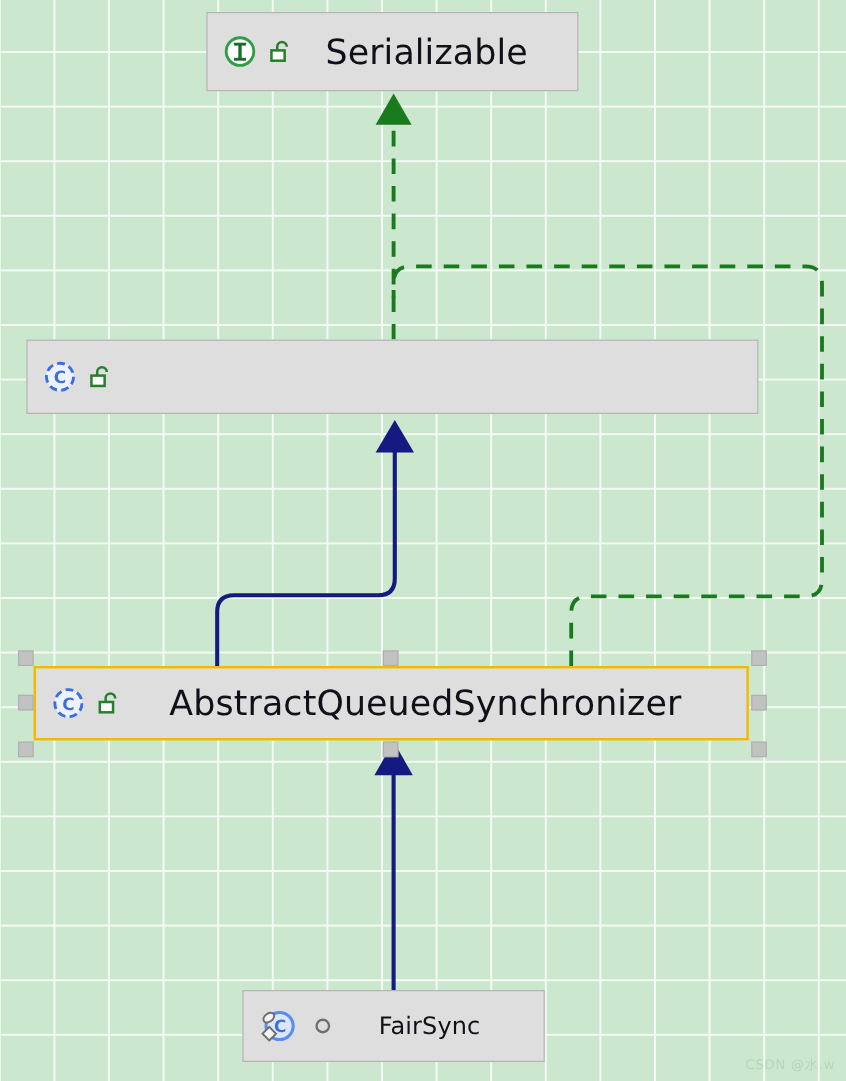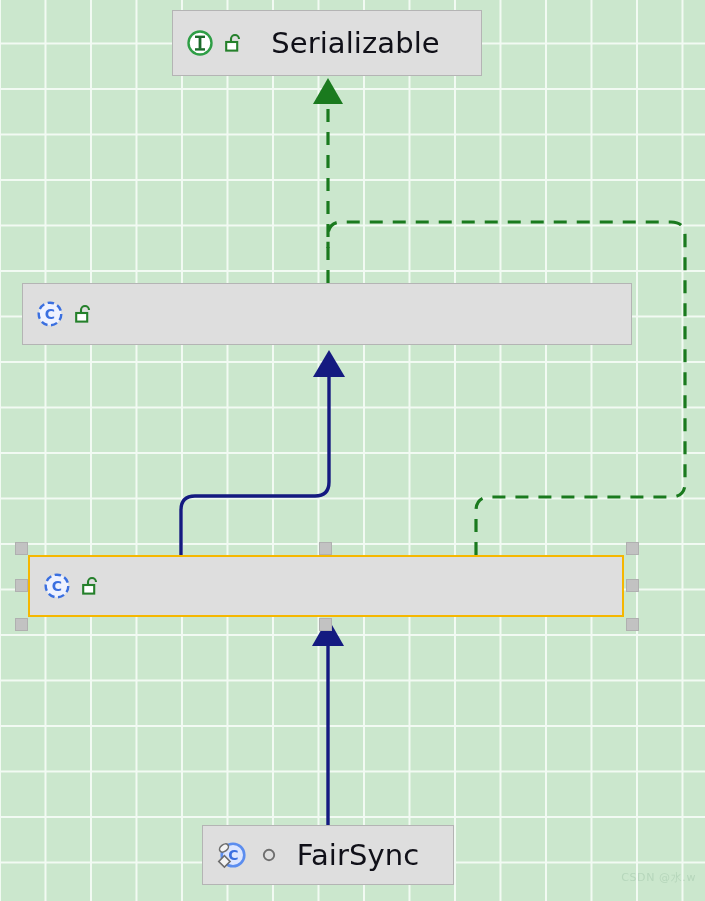--- a/index.html
+++ b/index.html
@@ -49,21 +49,21 @@
     flex: 1;
     text-align: center;
     font-size: 29px;
     color: #101018;
     letter-spacing: 0.1px;
     white-space: nowrap;
     padding-right: 14px;
     line-height: 1;
   }
   .node-title.small {
-    font-size: 29px;
+    font-size: 20px;
   }
   .icon-group {
     display: flex;
     align-items: center;
     gap: 9px;
     flex: 0 0 auto;
   }
 
   
   .handle {
@@ -73,21 +73,21 @@
     background: #c2c2c2;
     border: 1px solid #b0b0b0;
     box-sizing: border-box;
     z-index: 7;
   }
 
   
   #watermark {
     position: absolute;
     right: 9px;
-    bottom: 16px;
+    bottom: 6px;
     font-size: 11px;
     color: #b6d6bb;
     letter-spacing: 0.6px;
     font-family: "DejaVu Sans", sans-serif;
     z-index: 8;
     user-select: none;
   }
 </style>
 </head>
 <body>
@@ -151,20 +151,21 @@
     <span class="icon-group">
       <svg width="30" height="30" viewBox="0 0 30 30">
         <circle cx="15" cy="15" r="11.3" fill="#eef2ff" stroke="#3a6fe0" stroke-width="2.4" stroke-dasharray="6.5 3.6"></circle>
         <text x="15" y="20.4" font-family="DejaVu Sans, sans-serif" font-size="14" font-weight="bold" fill="#3a6fe0" text-anchor="middle">C</text>
       </svg>
       <svg width="20" height="22" viewBox="0 0 20 22">
         <path d="M7 10 V7 a4 4 0 0 1 8 0" fill="none" stroke="#25802b" stroke-width="2.1"></path>
         <rect x="2.2" y="10" width="11" height="8.6" fill="#ffffff" stroke="#25802b" stroke-width="2.1"></rect>
       </svg>
     </span>
+    <span class="node-title">AbstractQueuedSynchronizer</span>
   </div>
 
   <div class="handle" style="left:15px;  top:542px;"></div>
   <div class="handle" style="left:319px; top:542px;"></div>
   <div class="handle" style="left:626px; top:542px;"></div>
   <div class="handle" style="left:15px;  top:579px;"></div>
   <div class="handle" style="left:626px; top:579px;"></div>
   <div class="handle" style="left:15px;  top:618px;"></div>
   <div class="handle" style="left:319px; top:618px;"></div>
   <div class="handle" style="left:626px; top:618px;"></div>

